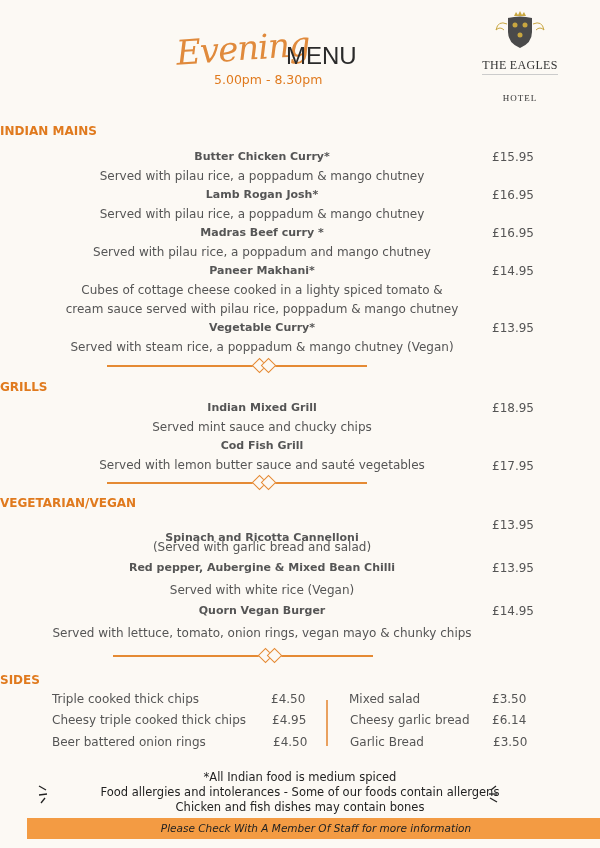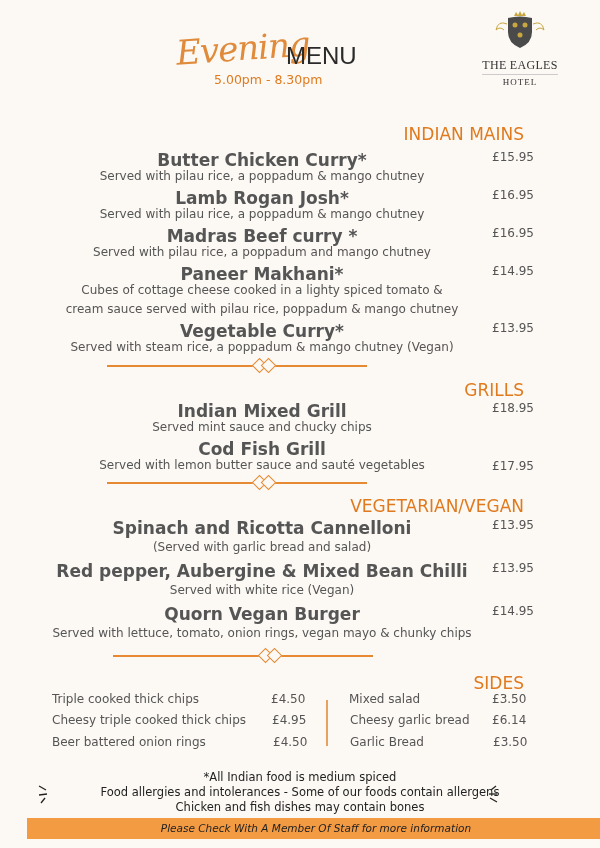--- a/index.html
+++ b/index.html
@@ -4,23 +4,23 @@
 <style>
   html, body { margin:0; padding:0; }
   body { width:600px; height:848px; background:#fcf9f4; position:relative; overflow:hidden;
          font-family:"DejaVu Sans", sans-serif; color:#555; }
   .abs { position:absolute; }
   .script { font-family:"DejaVu Serif", serif; font-style:italic; color:#e08a3c; font-size:34px; left:176px; top:28px; transform:rotate(-4deg); letter-spacing:-1px; }
   .menu-word { left:286px; top:42px; font-family:"Liberation Sans", sans-serif; font-weight:normal; font-size:24px; color:#2a2a2a; }
   .hours { left:214px; top:72px; font-size:12.5px; color:#e07a1e; }
   .logo { left:478px; top:10px; width:84px; text-align:center; }
   .logo-text1 { font-family:"Liberation Serif", serif; font-size:12px; color:#333; letter-spacing:0.3px; border-bottom:1px solid #ccc; display:inline-block; padding-bottom:1px;}
-  .logo-text2 { font-family:"Liberation Serif", serif; font-size:9px; color:#333; letter-spacing:1px; margin-top:2px; }
-  .section-title { left:0; width:524px; text-align:right; font-size:17px; font-weight:normal; color:#e07a1e; }
-  .item-name { left:0; width:524px; text-align:center; font-size:17px; font-weight:bold; color:#555; }
+  .logo-text2 { font-family:"Liberation Serif", serif; font-size:9px; color:#333; letter-spacing:1px; margin-top:18px; }
+  .section-title { left:0; width:524px; text-align:left; font-size:12px; font-weight:bold; color:#e07a1e; }
+  .item-name { left:0; width:524px; text-align:center; font-size:11px; font-weight:bold; color:#555; }
   .item-desc { left:0; width:524px; text-align:center; font-size:12px; color:#555; white-space:nowrap; }
   .price { left:492px; font-size:12px; color:#555; }
   .divider { left:107px; width:260px; height:1.5px; background:#e58a33; }
   .diamond { width:9px; height:9px; border:1.4px solid #e58a33; transform:rotate(45deg); background:#fcf9f4; }
   .side-name { font-size:12px; color:#555; white-space:nowrap; }
   .side-price { font-size:12px; color:#555; }
   .vline { left:326px; top:700px; width:1.5px; height:46px; background:#e9a15f; }
   .note { left:0; width:600px; text-align:center; font-size:11.5px; color:#222; }
   .banner { left:27px; top:818px; width:578px; height:21px; background:#f39b43; text-align:center; line-height:21px; font-size:10.5px; font-style:italic; color:#222; }
 </style>
@@ -81,21 +81,21 @@
 <div class="abs item-name" style="top:439px">Cod Fish Grill</div>
 <div class="abs item-desc" style="top:458px">Served with lemon butter sauce and sauté vegetables</div>
 <div class="abs price" style="top:459px">£17.95</div>
 
 <div class="abs divider" style="top:482px;"></div>
 <div class="abs diamond" style="top:477px; left:254px;"></div>
 <div class="abs diamond" style="top:477px; left:263px;"></div>
 
 <div class="abs section-title" style="top:496px">VEGETARIAN/VEGAN</div>
 
-<div class="abs item-name" style="top:518px">Spinach and Ricotta Cannelloni</div>
+<div class="abs item-name" style="top:531px">Spinach and Ricotta Cannelloni</div>
 <div class="abs price" style="top:518px">£13.95</div>
 <div class="abs item-desc" style="top:540px">(Served with garlic bread and salad)</div>
 
 <div class="abs item-name" style="top:561px">Red pepper, Aubergine &amp; Mixed Bean Chilli</div>
 <div class="abs price" style="top:561px">£13.95</div>
 <div class="abs item-desc" style="top:583px">Served with white rice (Vegan)</div>
 
 <div class="abs item-name" style="top:604px">Quorn Vegan Burger</div>
 <div class="abs price" style="top:604px">£14.95</div>
 <div class="abs item-desc" style="top:626px">Served  with lettuce, tomato, onion rings, vegan mayo &amp; chunky chips</div>

